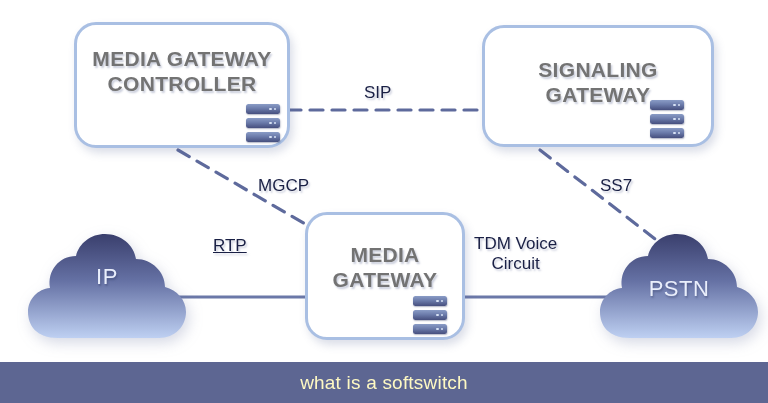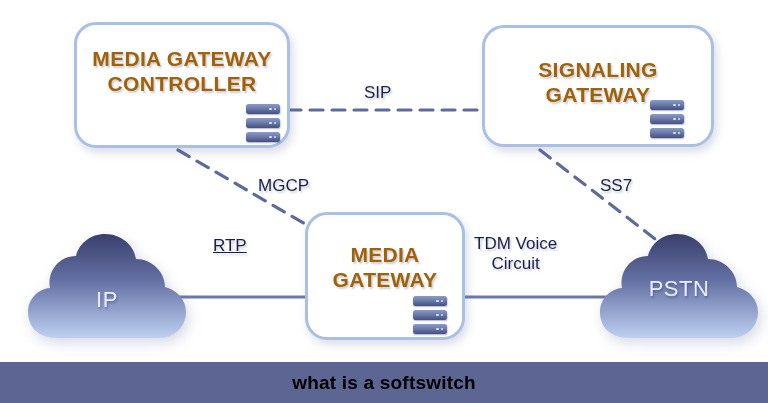--- a/index.html
+++ b/index.html
@@ -28,21 +28,21 @@
     box-sizing: border-box;
     background: #ffffff;
     border: 3px solid #a9bfe3;
     border-radius: 22px;
     box-shadow: 3px 5px 9px rgba(90,105,150,0.22);
   }
   .node-title {
     position: absolute;
     left: 0; right: 0;
     text-align: center;
-    color: #a16207;
+    color: #737373;
     font-weight: 700;
     letter-spacing: 0.3px;
     text-shadow: 1.5px 2px 2px rgba(120,130,165,0.40);
     line-height: 1.17;
     white-space: pre-line;
   }
   .node-sub {
     position: absolute;
     left: 0; right: 0;
     text-align: center;
@@ -99,21 +99,21 @@
     position: absolute;
     left: 0; right: 0;
     text-align: center;
     color: #e9eefb;
     font-size: 22px;
     font-weight: 400;
     letter-spacing: 0.5px;
     text-shadow: 1px 1.5px 2px rgba(40,50,90,0.35);
   }
   #ip-cloud   { left: 28px;  top: 234px; width: 158px; height: 104px; }
-  #ip-label   { top: 53px; }
+  #ip-label   { top: 30px; }
   #pstn-cloud { left: 600px; top: 234px; width: 158px; height: 104px; }
   #pstn-label { top: 42px; }
 
   
   .link-label {
     position: absolute;
     color: #1a2045;
     font-size: 17px;
     font-weight: 400;
     text-shadow: 1.5px 2px 2px rgba(120,130,165,0.38);
@@ -132,23 +132,23 @@
     left: 0;
     top: 362px;
     width: 768px;
     height: 41px;
     background: #5d6692;
     display: flex;
     align-items: center;
     justify-content: center;
   }
   #caption-text {
-    color: #000000;
+    color: #fef9c3;
     font-size: 19px;
-    font-weight: 700;
+    font-weight: 400;
     letter-spacing: 0.2px;
   }
 </style>
 </head>
 <body>
 
 <div id="canvas">
 
   <svg id="wires" viewBox="0 0 768 403">
     <defs>

